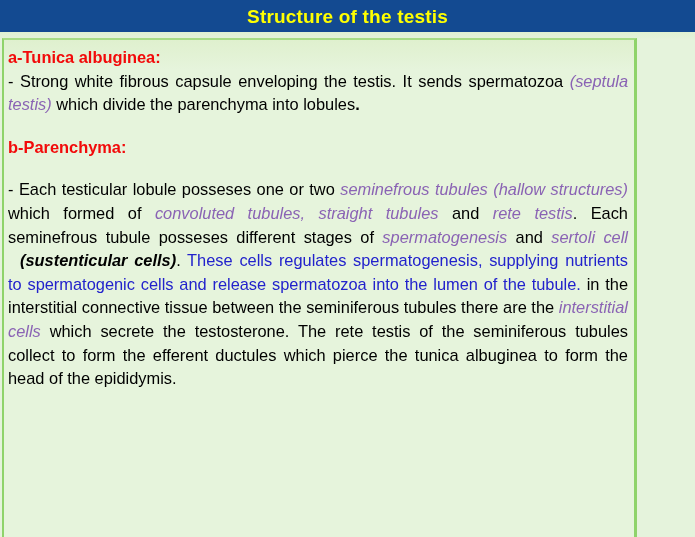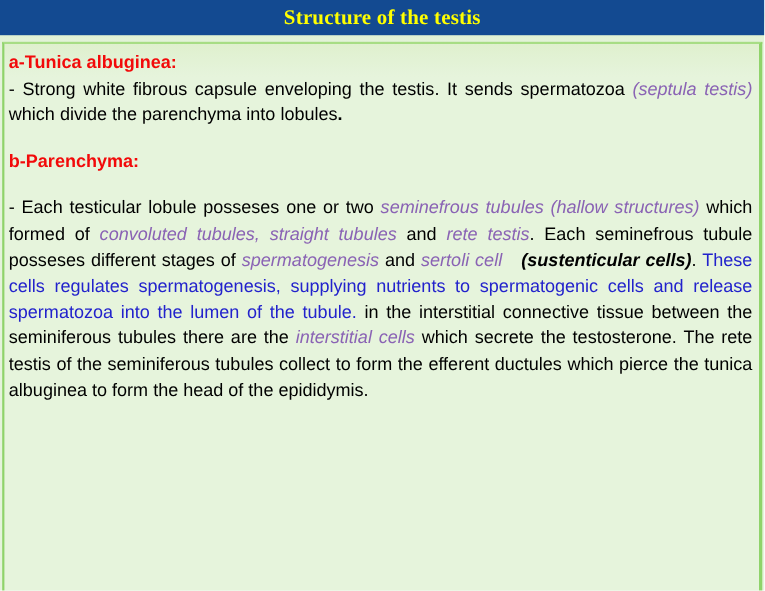--- a/index.html
+++ b/index.html
@@ -34,28 +34,28 @@
     display: flex;
     align-items: center;
     justify-content: center;
     z-index: 5;
   }
   .title-text {
     color: #ffff00;
     font-size: 19px;
     font-weight: bold;
     letter-spacing: 0.2px;
-    font-family: Liberation Serif, serif;
+    font-family: Liberation Sans, sans-serif;
     line-height: 1;
   }
   .content-box {
     position: absolute;
     left: 2px;
     top: 38px;
-    width: 691px;
+    width: 635px;
     height: 499px;
     box-sizing: border-box;
     border-left: 2px solid #8fd36a;
     border-right: 3px solid #8fd36a;
     border-top: 2px solid #a7dd85;
     background: linear-gradient(to bottom, #dff0ce 0px, #e6f4dc 30px, #e6f4dc 100%);
     padding: 6px 6px 0 4px;
     overflow: hidden;
   }
   .para {

